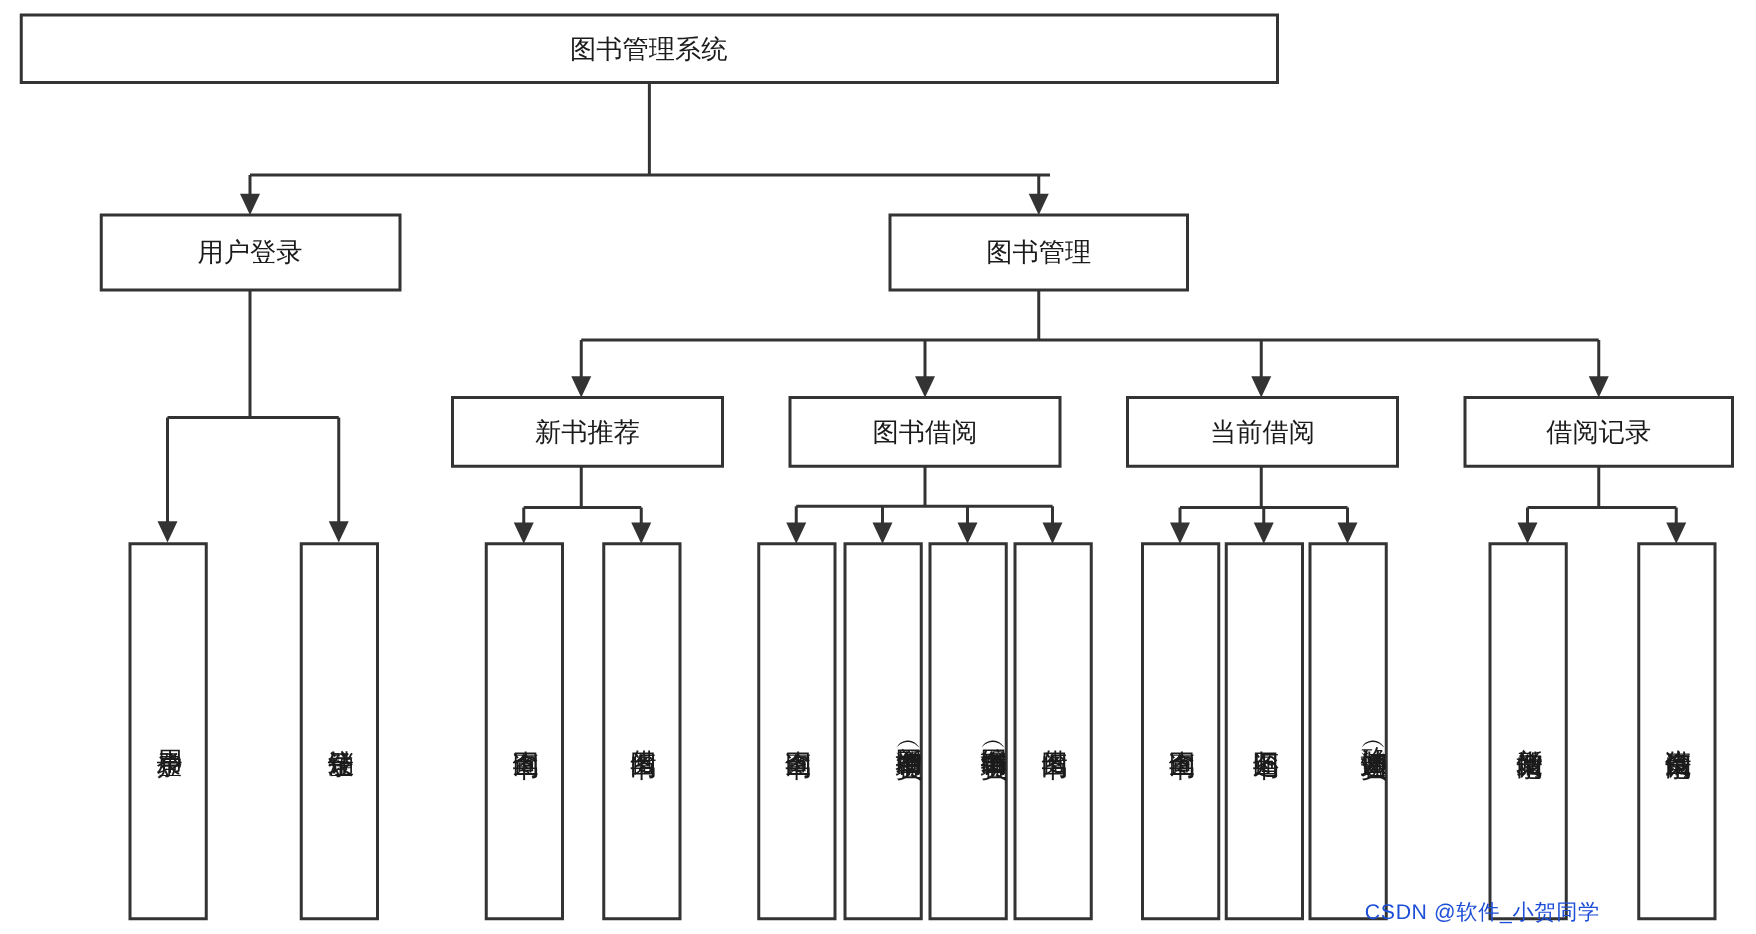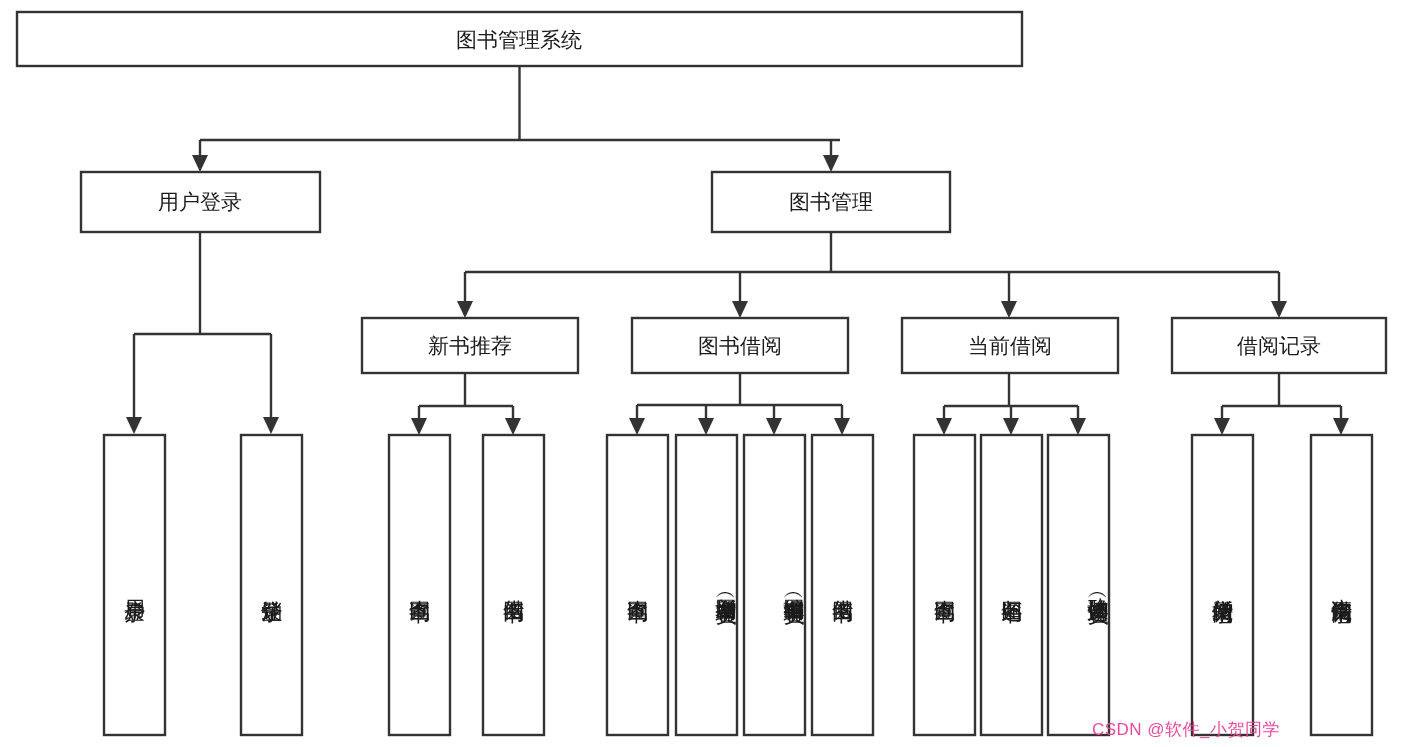--- a/index.html
+++ b/index.html
@@ -63,21 +63,21 @@
     letter-spacing: 1px;
     white-space: nowrap;
     pointer-events: none;
   }
   .watermark {
     position: absolute;
     right: 8px;
     bottom: 6px;
     font-family: "Liberation Sans", "DejaVu Sans", sans-serif;
     font-size: 17px;
-    color: #ec4899;
+    color: #1d4ed8;
     letter-spacing: 0.5px;
     white-space: nowrap;
   }
 </style>
 </head>
 <body>
 
 <div id="diagram-root">
 
   <svg class="diagram" viewBox="0 0 1405 747" xmlns="http://www.w3.org/2000/svg">

